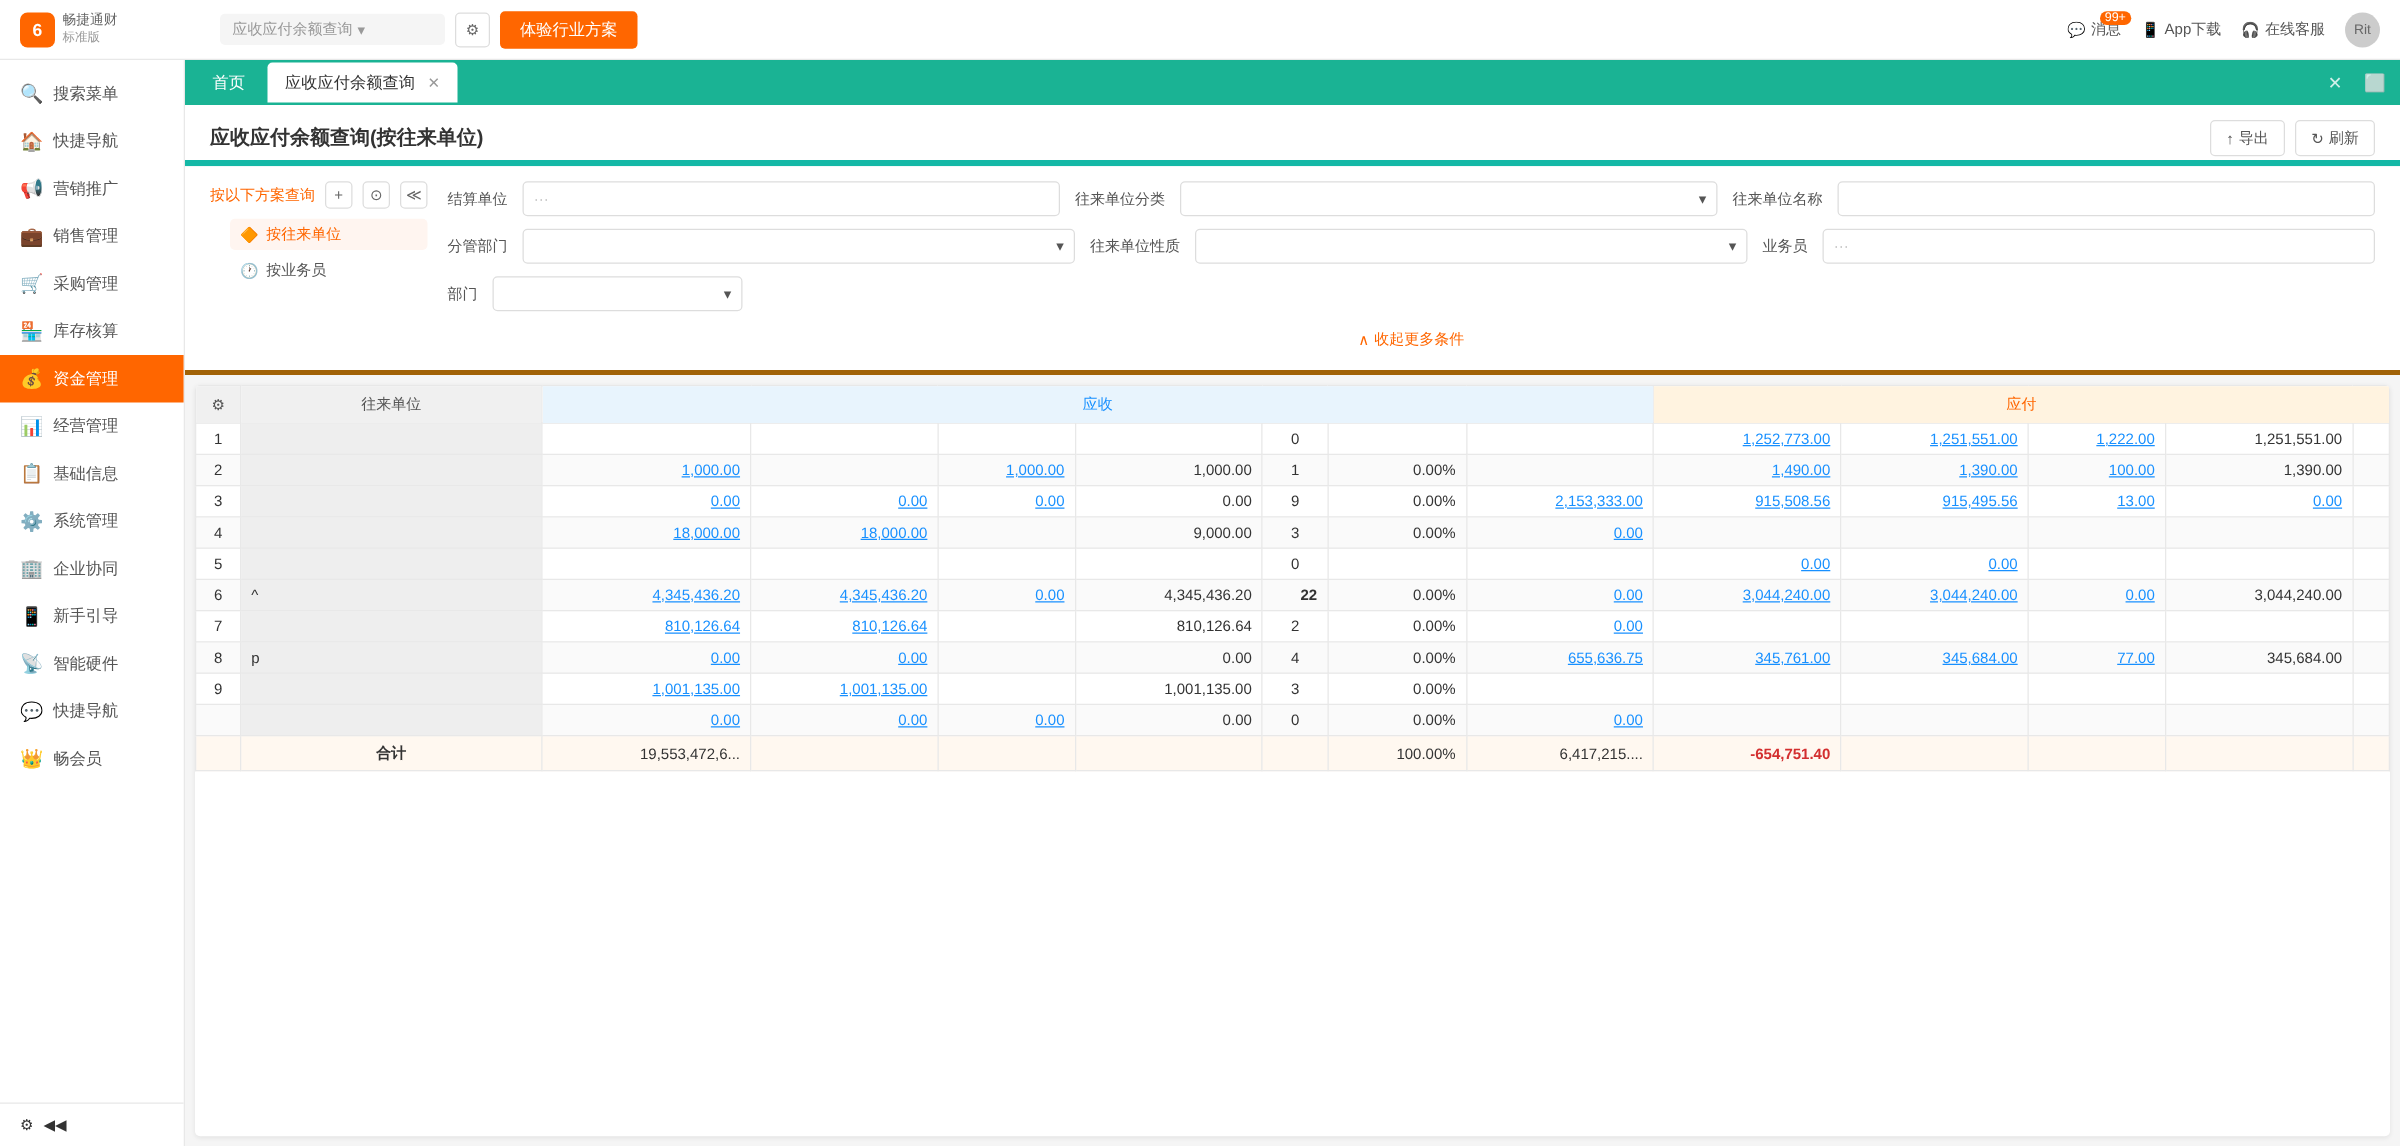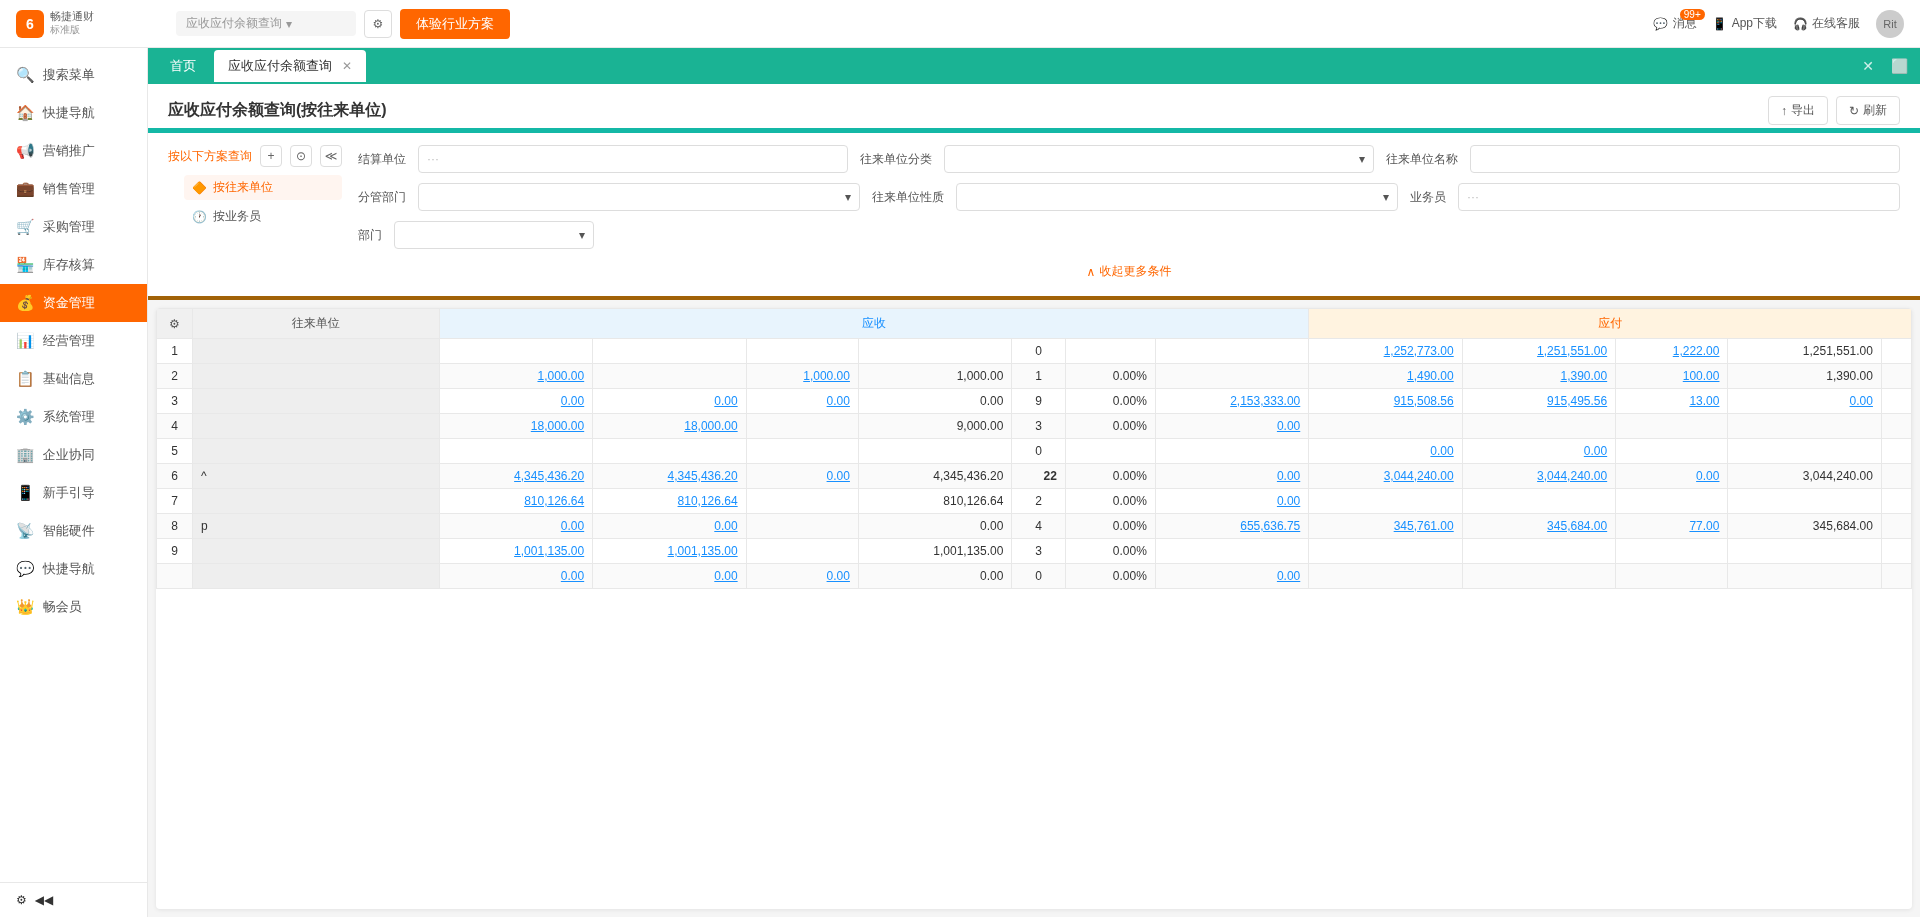--- a/index.html
+++ b/index.html
@@ -661,17 +661,33 @@
             <td>0.00</td>
             <td style="text-align:center;">0</td>
             <td>0.00%</td>
             <td class="link-cell">0.00</td>
             <td></td>
             <td></td>
             <td></td>
             <td></td>
             <td></td>
           </tr>
+          <tr class="footer-row">
+            <td></td>
+            <td style="text-align:center; font-weight:600;">合计</td>
+            <td>19,553,472,6...</td>
+            <td></td>
+            <td></td>
+            <td></td>
+            <td></td>
+            <td>100.00%</td>
+            <td>6,417,215....</td>
+            <td style="color:#d32f2f; font-weight:600;">-654,751.40</td>
+            <td></td>
+            <td></td>
+            <td></td>
+            <td></td>
+          </tr>
         </tbody>
       </table>
     </div>
   </div>
 </div>
 
 </body></html>

